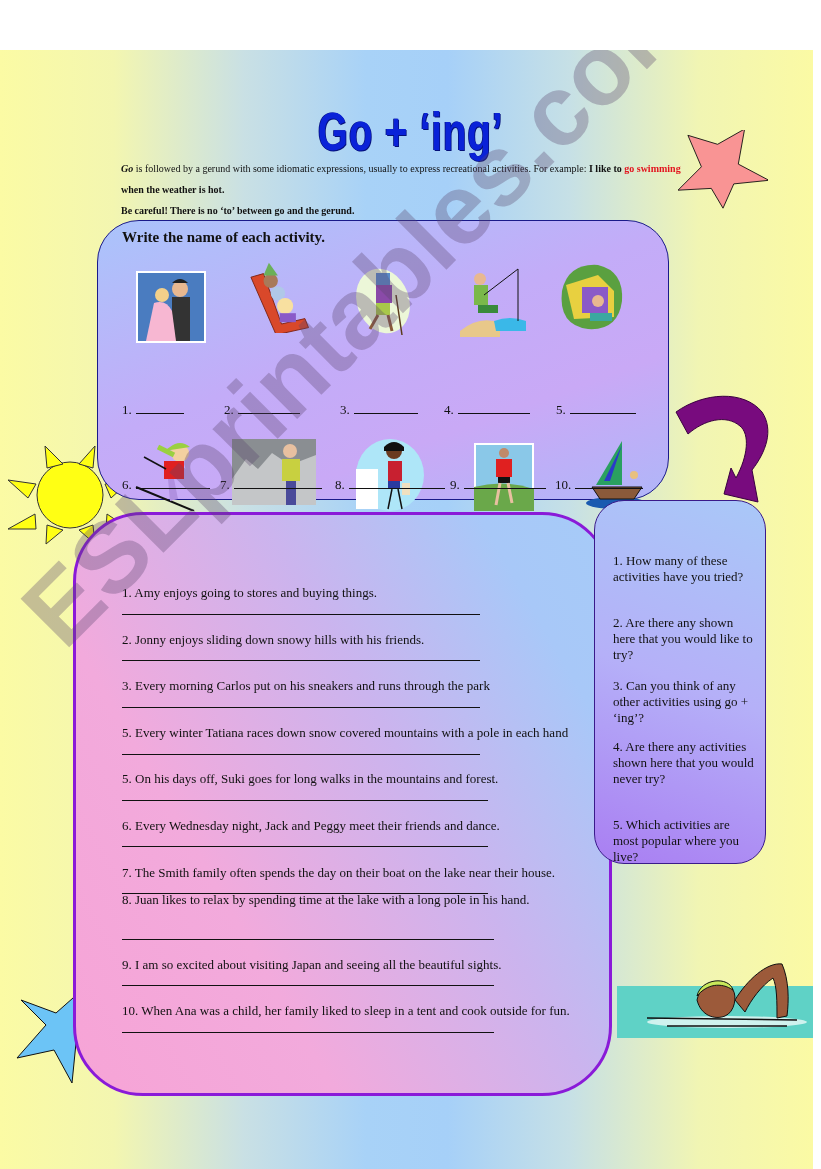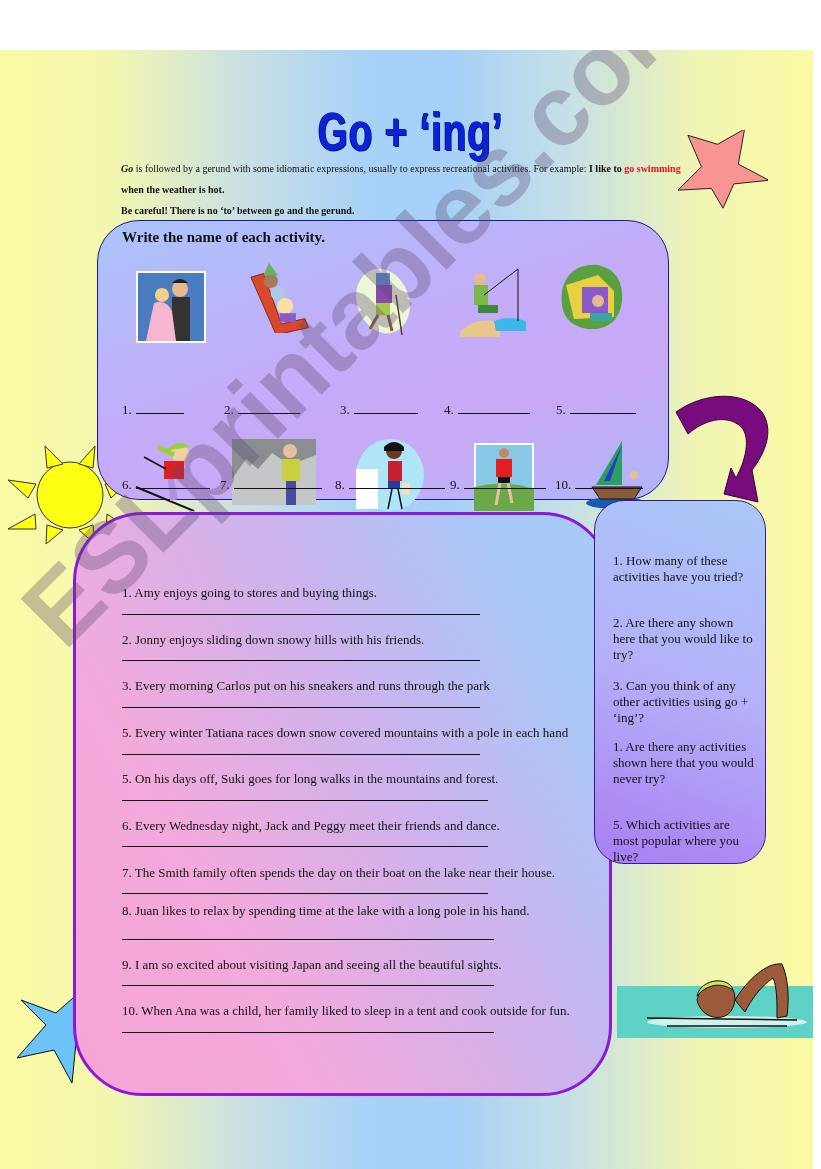--- a/index.html
+++ b/index.html
@@ -220,30 +220,30 @@
     <div class="q" style="top:163px;text-align:center;">3. Every morning Carlos put on his sneakers and runs through the park</div>
     <div class="ql" style="top:192px;width:358px;"></div>
     <div class="q" style="top:210px;">5. Every winter Tatiana races down snow covered mountains with a pole in each hand</div>
     <div class="ql" style="top:239px;width:358px;"></div>
     <div class="q" style="top:256px;">5. On his days off, Suki goes for long walks in the mountains and forest.</div>
     <div class="ql" style="top:285px;width:366px;"></div>
     <div class="q" style="top:303px;">6. Every Wednesday night, Jack and Peggy meet their friends and dance.</div>
     <div class="ql" style="top:331px;width:366px;"></div>
     <div class="q" style="top:350px;">7. The Smith family often spends the day on their boat on the lake near their house.</div>
     <div class="ql" style="top:378px;width:366px;"></div>
-    <div class="q" style="top:388px;">8. Juan likes to relax by spending time at the lake with a long pole in his hand.</div>
+    <div class="q" style="top:377px;">8. Juan likes to relax by spending time at the lake with a long pole in his hand.</div>
     <div class="ql" style="top:424px;width:372px;"></div>
     <div class="q" style="top:442px;">9. I am so excited about visiting Japan and seeing all the beautiful sights.</div>
     <div class="ql" style="top:470px;width:372px;"></div>
     <div class="q" style="top:488px;">10. When Ana was a child, her family liked to sleep in a tent and cook outside for fun.</div>
     <div class="ql" style="top:517px;width:372px;"></div>
   </div>
 
   <div class="box3">
     <div class="dq" style="top:12px;">1. How many of these activities have you tried?</div>
     <div class="dq" style="top:74px;">2. Are there any shown here that you would like to try?</div>
     <div class="dq" style="top:137px;">3. Can you think of any other activities using go + ‘ing’?</div>
-    <div class="dq" style="top:198px;">1. Are there any activities shown here that you would never try?</div>
+    <div class="dq" style="top:198px;">4. Are there any activities shown here that you would never try?</div>
     <div class="dq" style="top:276px;">5. Which activities are most popular where you live?</div>
   </div>
 
   <div class="watermark">ESLprintables.com</div>
 </div>
 
 </body></html>

